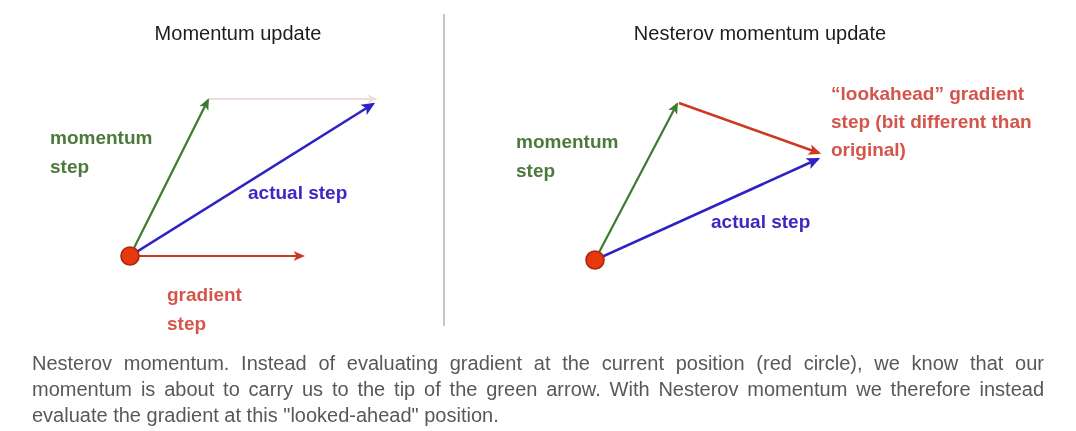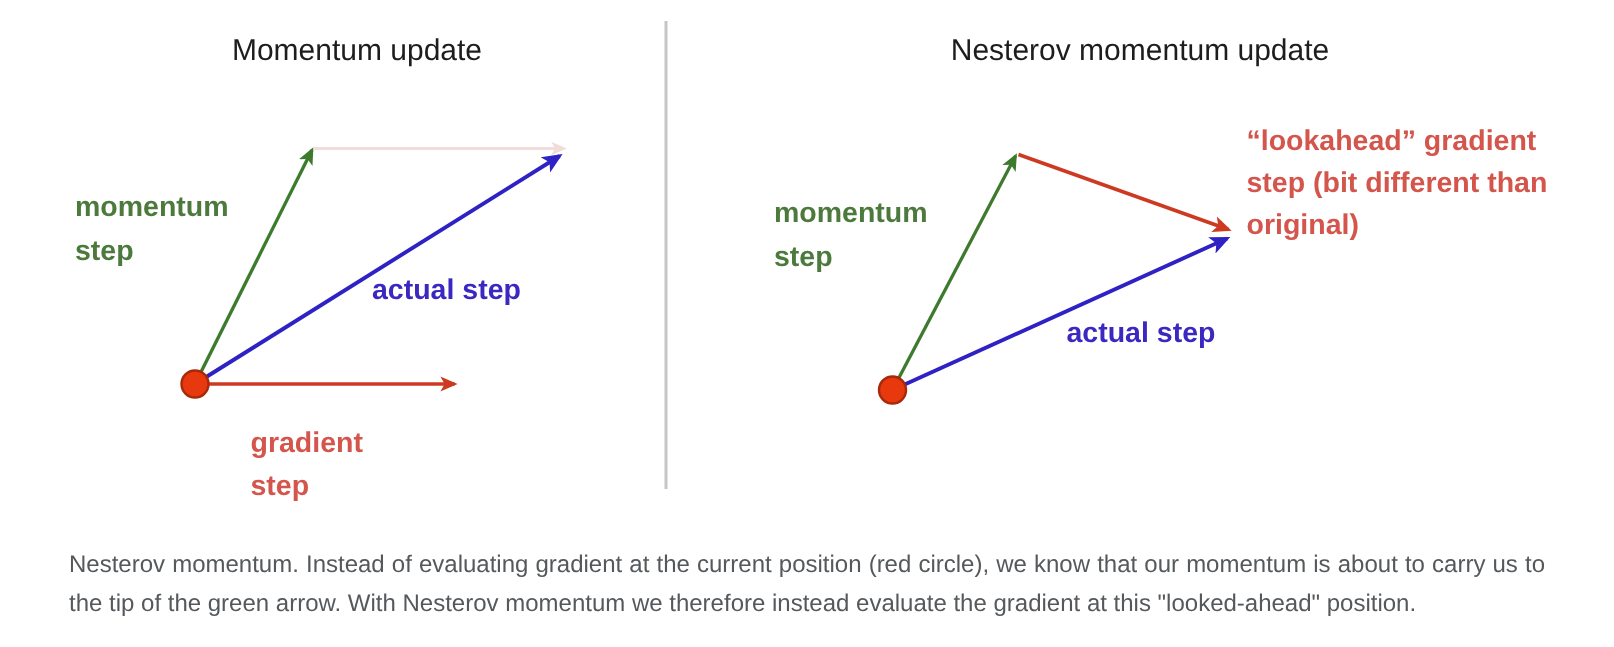--- a/index.html
+++ b/index.html
@@ -47,23 +47,23 @@
   #caption {
     position: absolute;
     left: 0;
     top: 340px;
     width: 1076px;
     height: 91px;
     box-sizing: border-box;
     padding: 8px 30px 0 30px;
   }
   #caption p {
-    margin: 16px;
+    margin: 2px;
     font-family: "Liberation Sans", sans-serif;
-    font-size: 16px;
+    font-size: 20px;
     line-height: 26px;
     color: #55595c;
     text-align: justify;
     text-justify: inter-word;
   }
 </style>
 </head>
 <body>
 
 <div id="figure">

